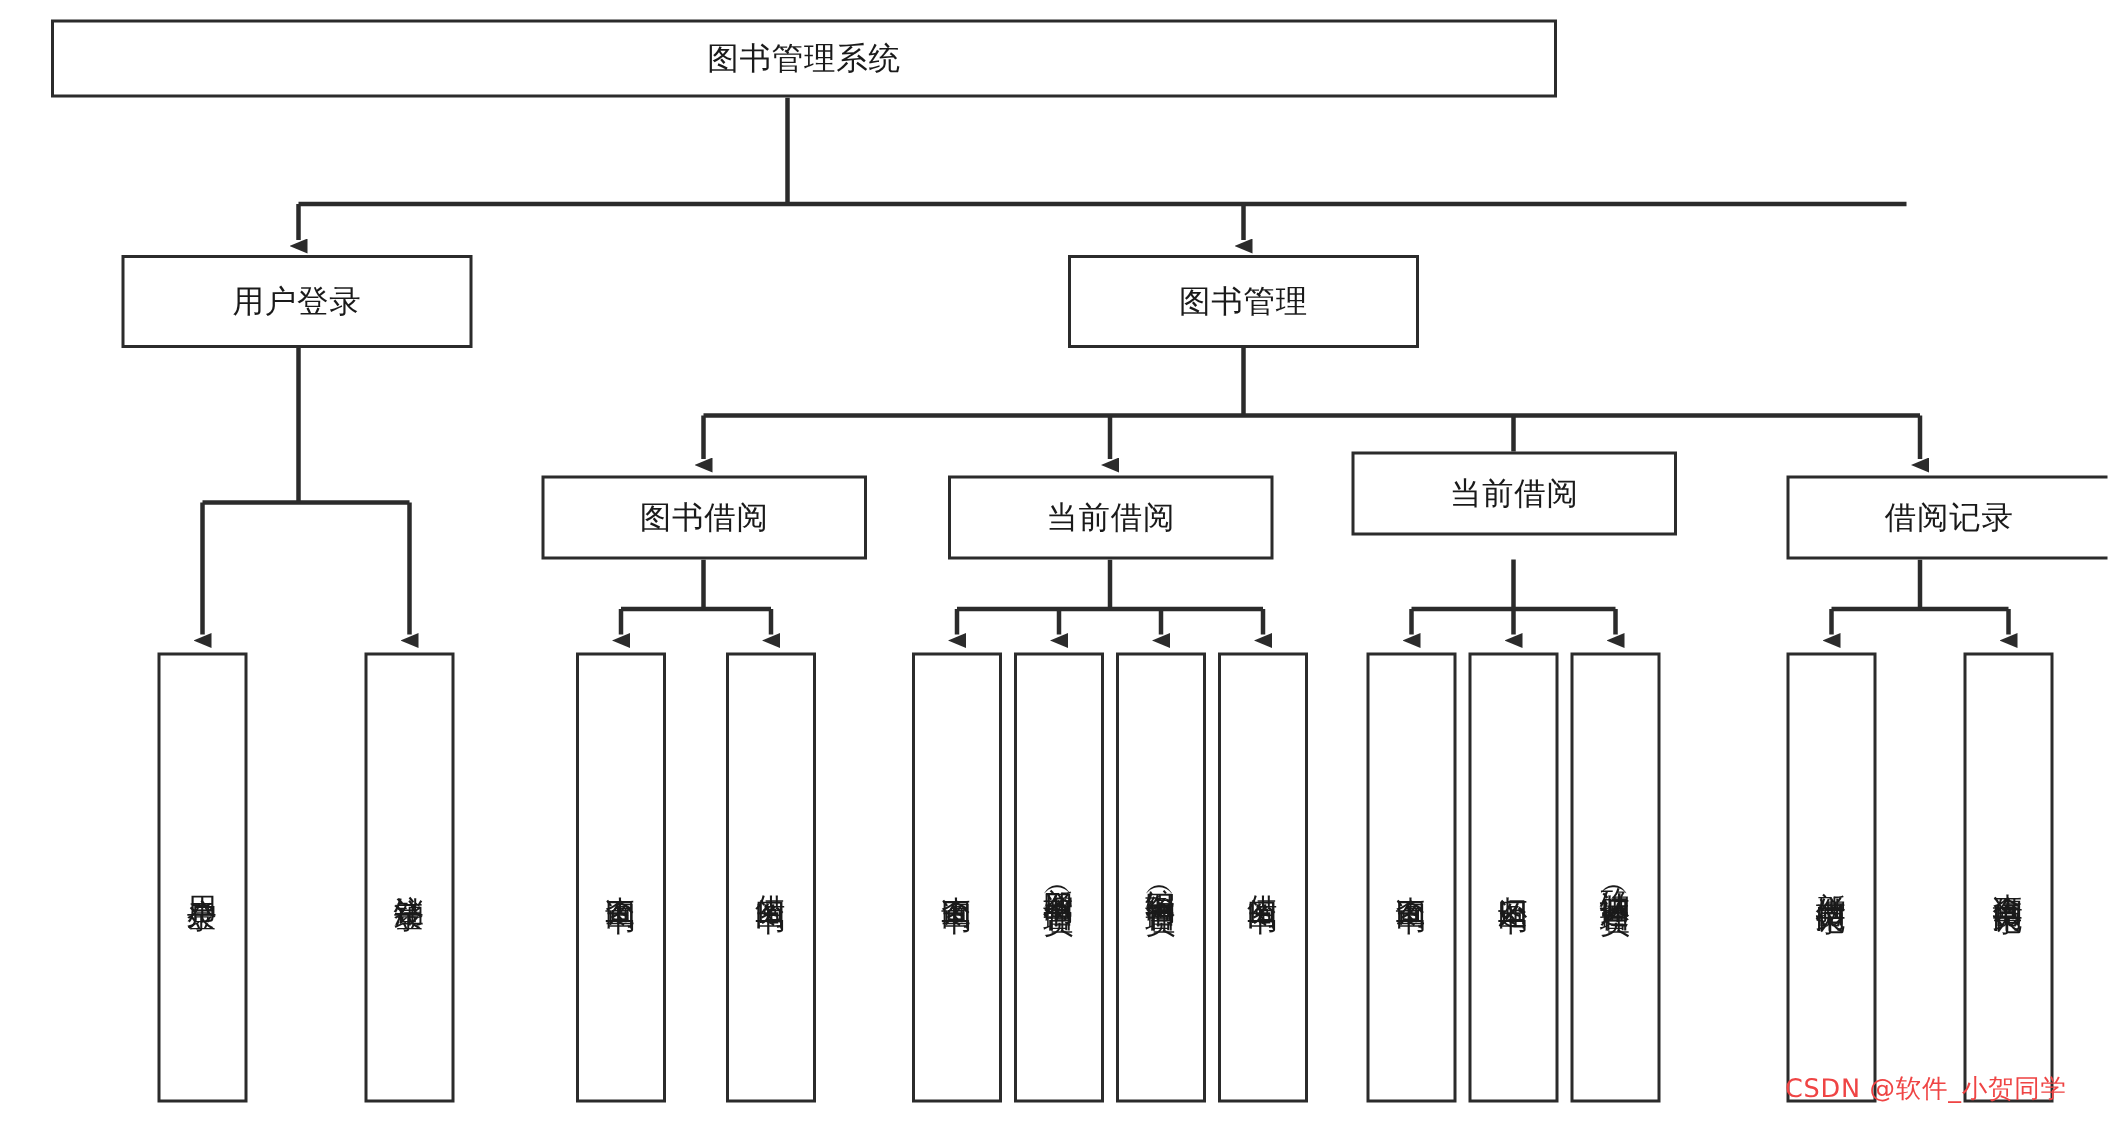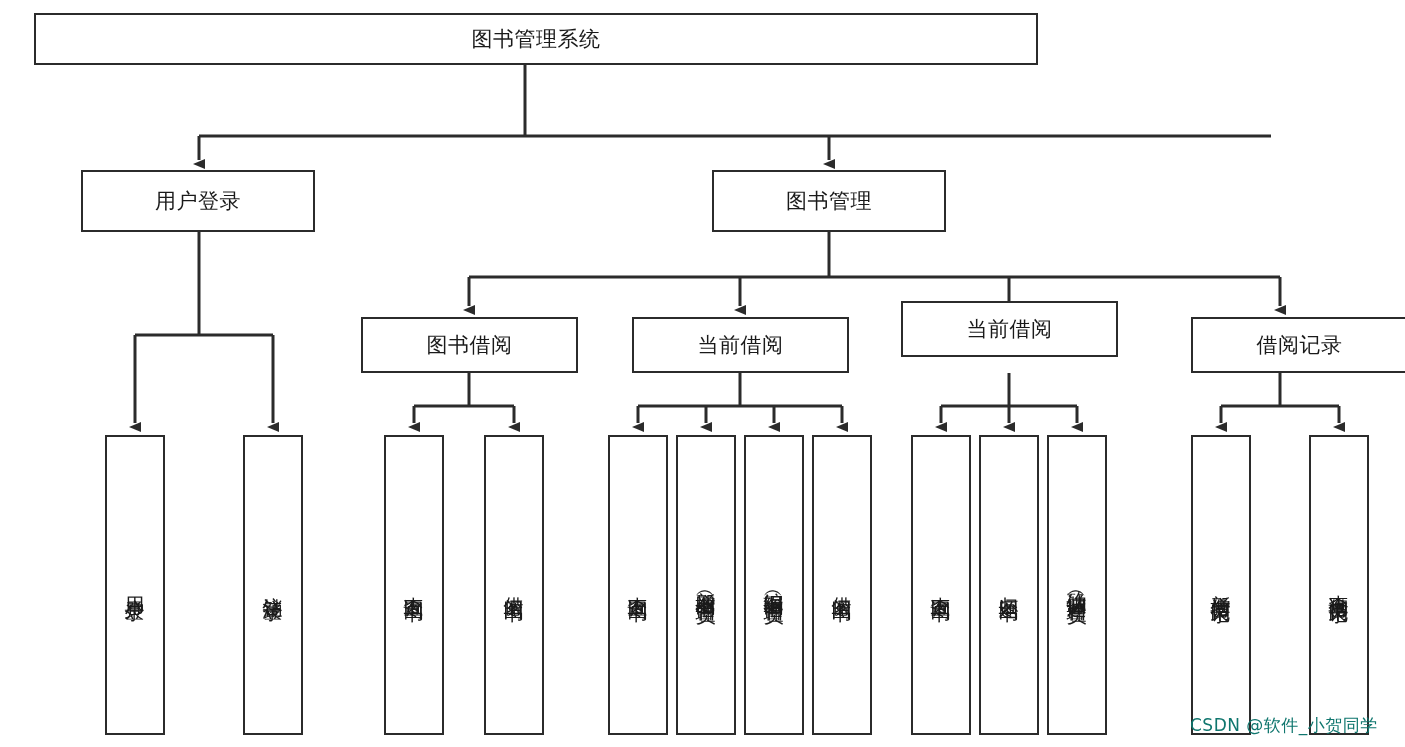--- a/index.html
+++ b/index.html
@@ -48,21 +48,21 @@
   .node.vert .vtext {
     writing-mode: vertical-rl;
     text-orientation: upright;
     letter-spacing: 2px;
     line-height: 1;
     white-space: nowrap;
     text-align: center;
   }
   .watermark {
     position: absolute;
-    color: #0f766e;
+    color: #ef4444;
     font-size: 17px;
     white-space: nowrap;
     letter-spacing: 0.5px;
   }
 </style>
 </head>
 <body>
 
 <div id="diagram-root">
 

